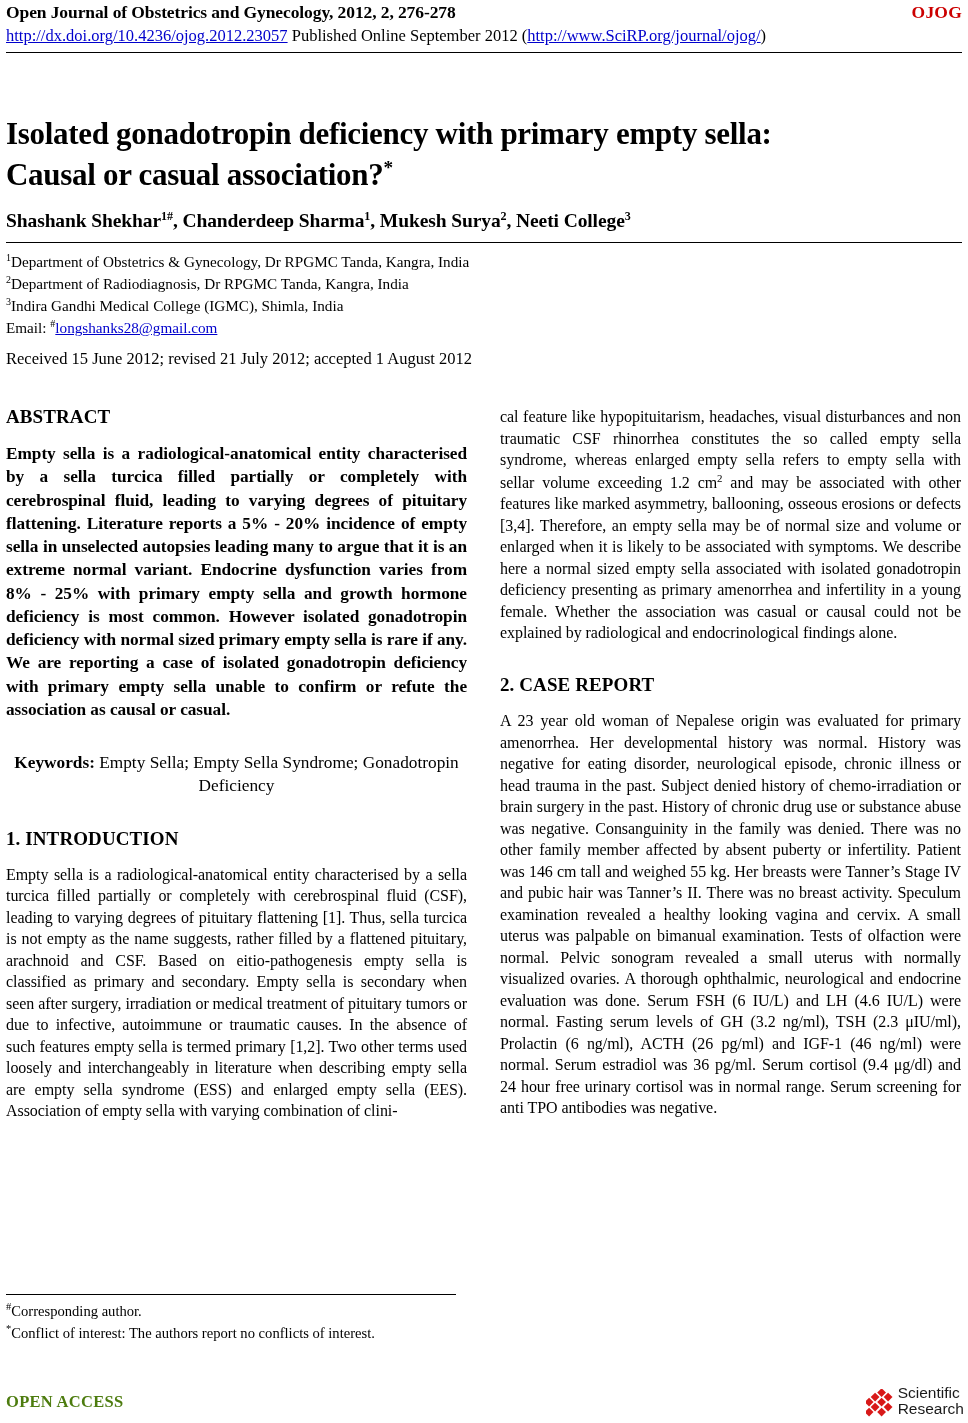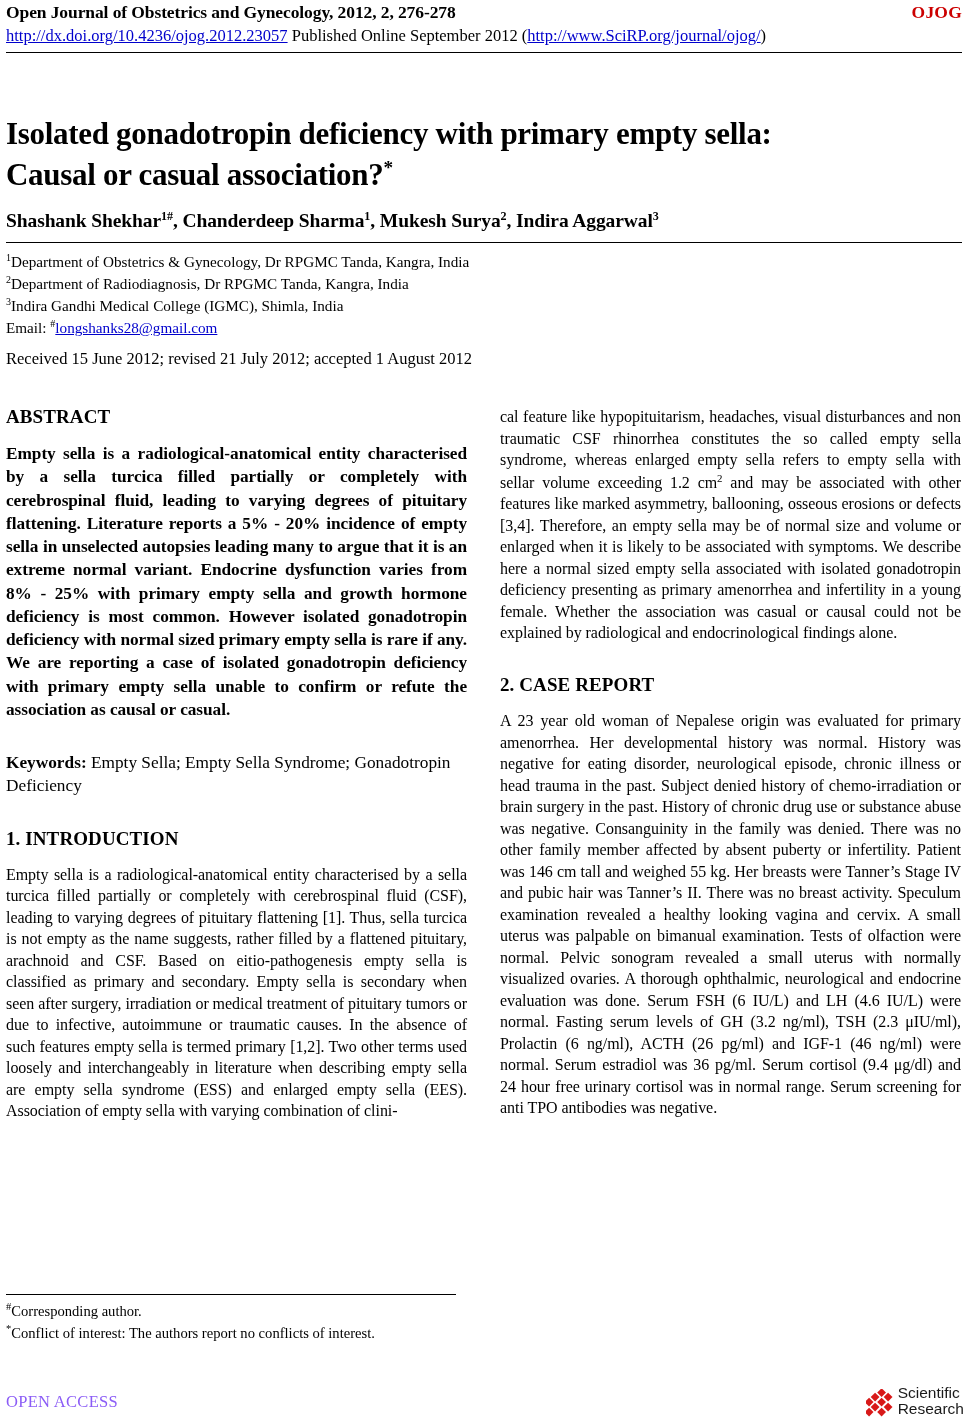--- a/index.html
+++ b/index.html
@@ -165,21 +165,21 @@
     font-size: 17.3px;
     line-height: 1.345;
     margin: 0;
     text-align: justify;
     letter-spacing: -0.05px;
   }
   p.keywords {
     font-size: 17.3px;
     line-height: 1.345;
     margin: 30px 0 0 0;
-    text-align: left;
+    text-align: center;
   }
   p.keywords b { font-weight: bold; }
   sup.inl {
     font-size: 0.68em;
     vertical-align: super;
   }
 
   
   .footnote-wrap {
     position: absolute;
@@ -201,22 +201,22 @@
     font-size: 0.72em;
     vertical-align: super;
   }
 
   
   .open-access {
     position: absolute;
     left: 6px;
     top: 1392px;
     font-size: 16.5px;
-    font-weight: normal;
-    color: #8b5cf6;
+    font-weight: bold;
+    color: #4d7c0f;
     letter-spacing: 0.3px;
   }
   .sr-logo {
     position: absolute;
     right: 4px;
     top: 1385px;
     display: flex;
     align-items: flex-end;
     gap: 4px;
   }
@@ -248,21 +248,21 @@
     </div>
   </div>
   <div class="hrule-head"></div>
 
   <h1 class="doc-title">
     <span>Isolated gonadotropin deficiency with primary empty sella:</span><br>
     <span>Causal or casual association?</span><sup class="star">*</sup>
   </h1>
 
   <div class="authors">
-    <span><span>Shashank Shekhar</span><sup>1#</sup><span>, </span></span><span><span>Chanderdeep Sharma</span><sup>1</sup><span>, </span></span><span><span>Mukesh Surya</span><sup>2</sup><span>, </span></span><span><span>Indira Aggarwal</span><sup>3</sup></span>
+    <span><span>Shashank Shekhar</span><sup>1#</sup><span>, </span></span><span><span>Chanderdeep Sharma</span><sup>1</sup><span>, </span></span><span><span>Mukesh Surya</span><sup>2</sup><span>, </span></span><span><span>Neeti College</span><sup>3</sup></span>
   </div>
   <div class="hrule-auth"></div>
 
   <div class="affil">
     <div><sup>1</sup><span>Department of Obstetrics &amp; Gynecology, Dr RPGMC Tanda, Kangra, India</span></div>
     <div><sup>2</sup><span>Department of Radiodiagnosis, Dr RPGMC Tanda, Kangra, India</span></div>
     <div><sup>3</sup><span>Indira Gandhi Medical College (IGMC), Shimla, India</span></div>
     <div><span>Email: </span><sup>#</sup><a class="link" href="#">longshanks28@gmail.com</a></div>
   </div>
 

